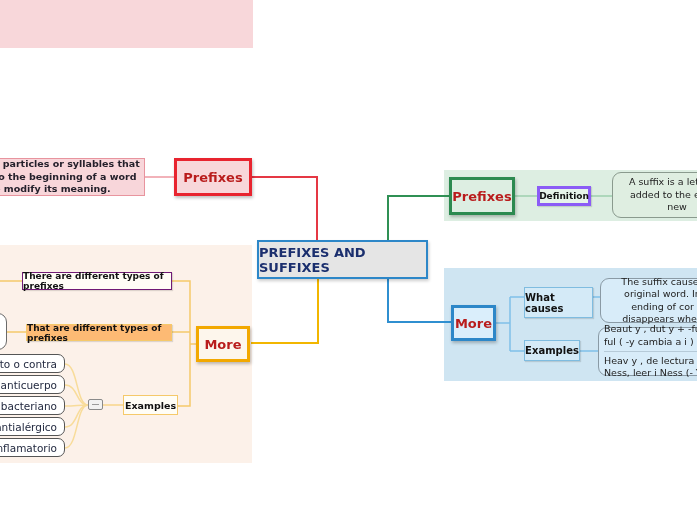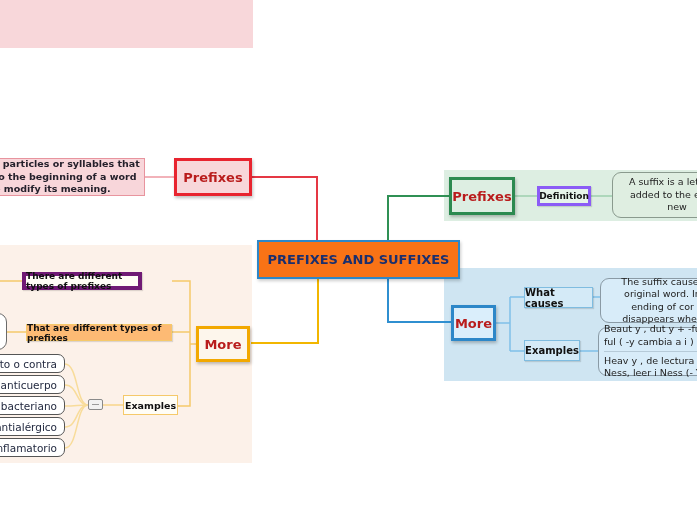--- a/index.html
+++ b/index.html
@@ -8,32 +8,32 @@
     font-family:"DejaVu Sans","Liberation Sans",sans-serif;background:#ffffff;
   }
   .panel{position:absolute;z-index:1;}
   .panel-prefixes{left:0;top:153;width:253px;height:48px;background:#f8d7da;}
   .panel-suffixes{left:444px;top:170px;width:253px;height:51px;background:#ddeee2;}
   .panel-more-left{left:0;top:245px;width:252px;height:218px;background:#fcf1e9;}
   .panel-more-right{left:444px;top:268px;width:253px;height:113px;background:#cfe5f2;}
   svg.wires{position:absolute;left:0;top:0;z-index:2;pointer-events:none;}
   .node{position:absolute;z-index:3;display:flex;align-items:center;justify-content:center;box-sizing:border-box;}
   .main-node{font-weight:bold;font-size:13px;color:#b91c1c;box-shadow:1px 2px 3px rgba(0,0,0,.25);}
-  .node-center{left:257px;top:240px;width:203px;height:39px;background:#f97316;border:2px solid #2d87c8;
-    color:#1b2f6e;font-weight:bold;font-size:13px;box-shadow:1px 2px 3px rgba(0,0,0,.2);text-align:right;}
+  .node-center{left:257px;top:240px;width:171px;height:39px;background:#e5e5e5;border:2px solid #2d87c8;
+    color:#1b2f6e;font-weight:bold;font-size:13px;box-shadow:1px 2px 3px rgba(0,0,0,.2);}
   .node-prefixes{left:174px;top:158px;width:78px;height:38px;background:#f8d7da;border:3px solid #e8242f;}
   .node-suffixes{left:449px;top:177px;width:66px;height:38px;background:#ddeee2;border:3px solid #2c8a50;}
   .node-more-left{left:196px;top:326px;width:54px;height:36px;background:#fdf6ec;border:3px solid #f2a800;}
   .node-more-right{left:451px;top:305px;width:45px;height:36px;background:#daeefb;border:3px solid #2d87c8;}
   .small-node{font-weight:bold;color:#111;box-shadow:1px 1px 1px rgba(0,0,0,.12);}
   .node-definition{left:537px;top:186px;width:54px;height:20px;background:#e7f4ea;border:3px solid #8b5cf6;font-size:9px;}
-  .node-there{left:22px;top:272px;width:120px;height:18px;background:#fffdf6;border:4px solid #701a75;font-size:9px;}
+  .node-there{left:22px;top:272px;width:150px;height:18px;background:#fffdf6;border:1px solid #701a75;font-size:9px;}
   .node-that{left:26px;top:324px;width:146px;height:17px;background:#fdba74;border:1px solid #f5c96a;font-size:9px;}
   .node-examples-left{left:123px;top:395px;width:55px;height:20px;background:#fffdf6;border:1px solid #f5c96a;font-size:9.5px;font-weight:bold;color:#111;}
-  .node-what-causes{left:524px;top:287px;width:69px;height:21px;background:#d4eaf7;border:1px solid #7fbce0;font-size:10px;}
+  .node-what-causes{left:524px;top:287px;width:69px;height:31px;background:#d4eaf7;border:1px solid #7fbce0;font-size:10px;}
   .node-examples-right{left:524px;top:340px;width:56px;height:21px;background:#d4eaf7;border:1px solid #7fbce0;font-size:10px;}
   .note{position:absolute;z-index:3;box-sizing:border-box;font-size:9.5px;line-height:1.3;color:#222;}
   .prewrap{white-space:pre-line;}
   .note-prefix-def{left:-45px;top:158px;width:190px;height:38px;background:#f8d6da;border:1px solid #e8949e;
     display:flex;align-items:center;justify-content:center;text-align:center;font-weight:bold;font-size:9.5px;color:#24202b;}
   .note-suffix-def{left:612px;top:172px;width:130px;height:46px;background:#dfeee1;border:1px solid #8a9a8e;border-radius:9px;
     display:flex;align-items:center;justify-content:center;text-align:center;}
   .note-suffix-cause{left:600px;top:278px;width:125px;height:45px;background:#d8ecf9;border:1px solid #8a9aa5;border-radius:9px;
     display:flex;align-items:center;justify-content:center;text-align:center;}
   .note-suffix-examples{left:598px;top:327px;width:127px;height:49px;background:#d8ecf9;border:1px solid #8a9aa5;border-radius:9px;

